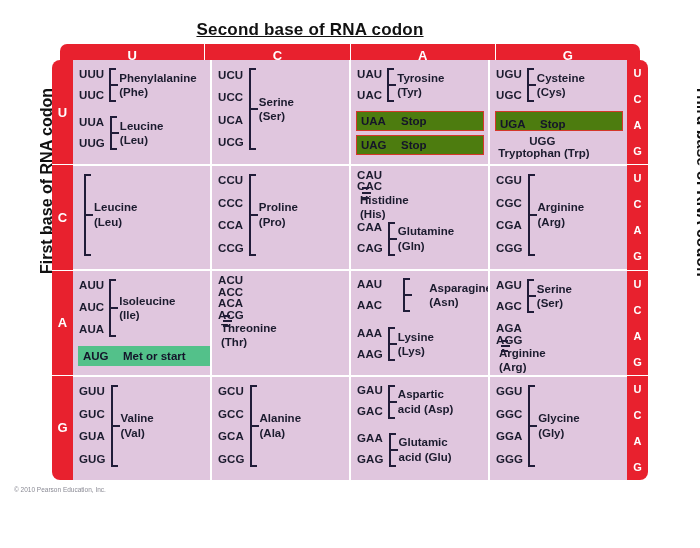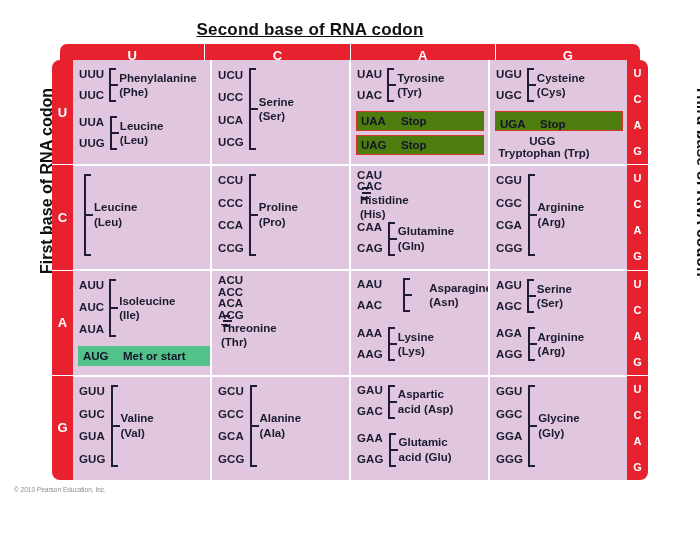--- a/index.html
+++ b/index.html
@@ -428,21 +428,21 @@
               <i class="tt"></i>
               <i class="bb"></i>
             </div>
             <div class="aa">
               <div>
                 <span>Serine</span>
                 <span>(Ser)</span>
               </div>
             </div>
           </div>
-          <div class="grp" style="top: 52px; height: 42px;">
+          <div class="grp" style="top: 52px; height: 42px; flex-direction: column;">
             <div class="codons">
               <span>AGA</span>
               <span>AGG</span>
             </div>
             <div class="brace">
               <i class="tt"></i>
               <i class="bb"></i>
             </div>
             <div class="aa">
               <div>

